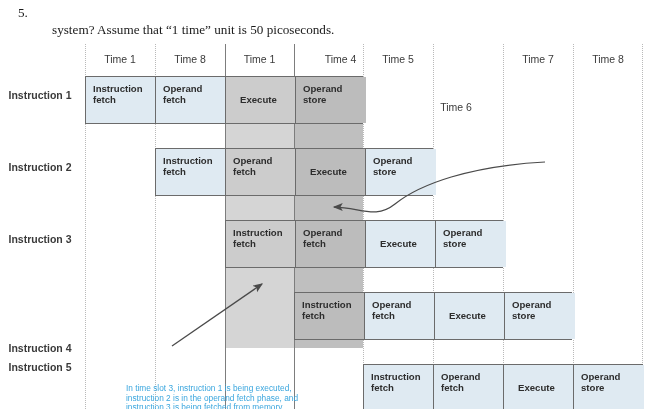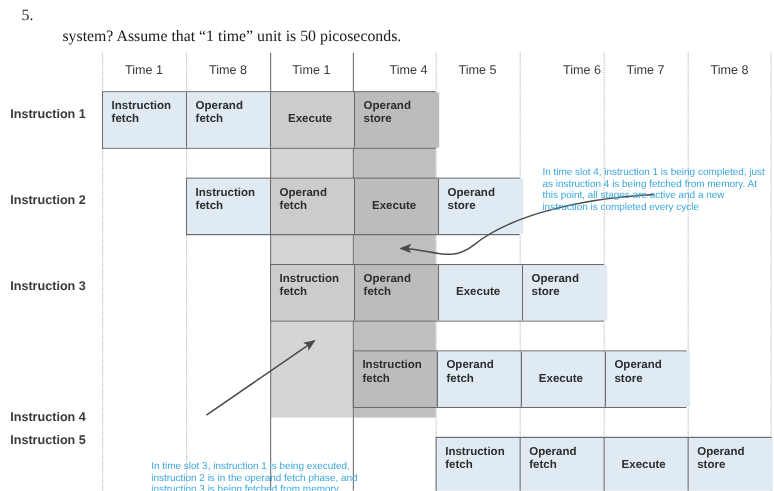--- a/index.html
+++ b/index.html
@@ -71,21 +71,21 @@
   <div class="vgrid" style="left:433px;"></div>
   <div class="vgrid" style="left:503px;"></div>
   <div class="vgrid" style="left:573px;"></div>
   <div class="vgrid" style="left:642px;"></div>
 
   <div class="timehdr" style="left:85px;width:70px;">Time 1</div>
   <div class="timehdr" style="left:155px;width:70px;">Time 8</div>
   <div class="timehdr" style="left:225px;width:69px;">Time 1</div>
   <div class="timehdr" style="left:294px;width:69px;padding-left:12px;">Time 4</div>
   <div class="timehdr" style="left:363px;width:70px;">Time 5</div>
-  <div class="timehdr" style="left:450px;width:70px;">Time 6</div>
+  <div class="timehdr" style="left:421px;width:70px;margin-top:48px;">Time 6</div>
   <div class="timehdr" style="left:503px;width:70px;">Time 7</div>
   <div class="timehdr" style="left:573px;width:70px;">Time 8</div>
 
   <div class="rowlabel" style="top:45px;">Instruction 1</div>
   <div class="rowlabel" style="top:117px;">Instruction 2</div>
   <div class="rowlabel" style="top:189px;">Instruction 3</div>
   <div class="rowlabel" style="top:261px;margin-top:37px;">Instruction 4</div>
   <div class="rowlabel" style="top:317px;">Instruction 5</div>
 
   <div class="bar" style="left:85px;top:32px;width:278px;">
@@ -126,16 +126,15 @@
   <svg class="ann">
     <defs>
       <marker id="ah" markerWidth="9" markerHeight="9" refX="7" refY="3.2" orient="auto" markerUnits="strokeWidth">
         <path d="M0,0 L8,3.2 L0,6.4 L1.8,3.2 z" fill="#4a4a4a"></path>
       </marker>
     </defs>
     <path d="M 545,118 C 470,122 420,140 395,160 C 375,176 360,163 334,163" fill="none" stroke="#4a4a4a" stroke-width="1.25" marker-end="url(#ah)"></path>
     <path d="M 172,302 L 262,240" fill="none" stroke="#4a4a4a" stroke-width="1.25" marker-end="url(#ah)"></path>
   </svg>
 
-  <div class="note" id="note1">In time slot 4, instruction 1 is being completed, just as instruction 4 is being fetched from memory. At this point, all stages are active and a new instruction is completed every cycle</div>
   <div class="note" id="note2">In time slot 3, instruction 1 is being executed, instruction 2 is in the operand fetch phase, and instruction 3 is being fetched from memory</div>
 
 </div>
 
 </body></html>

